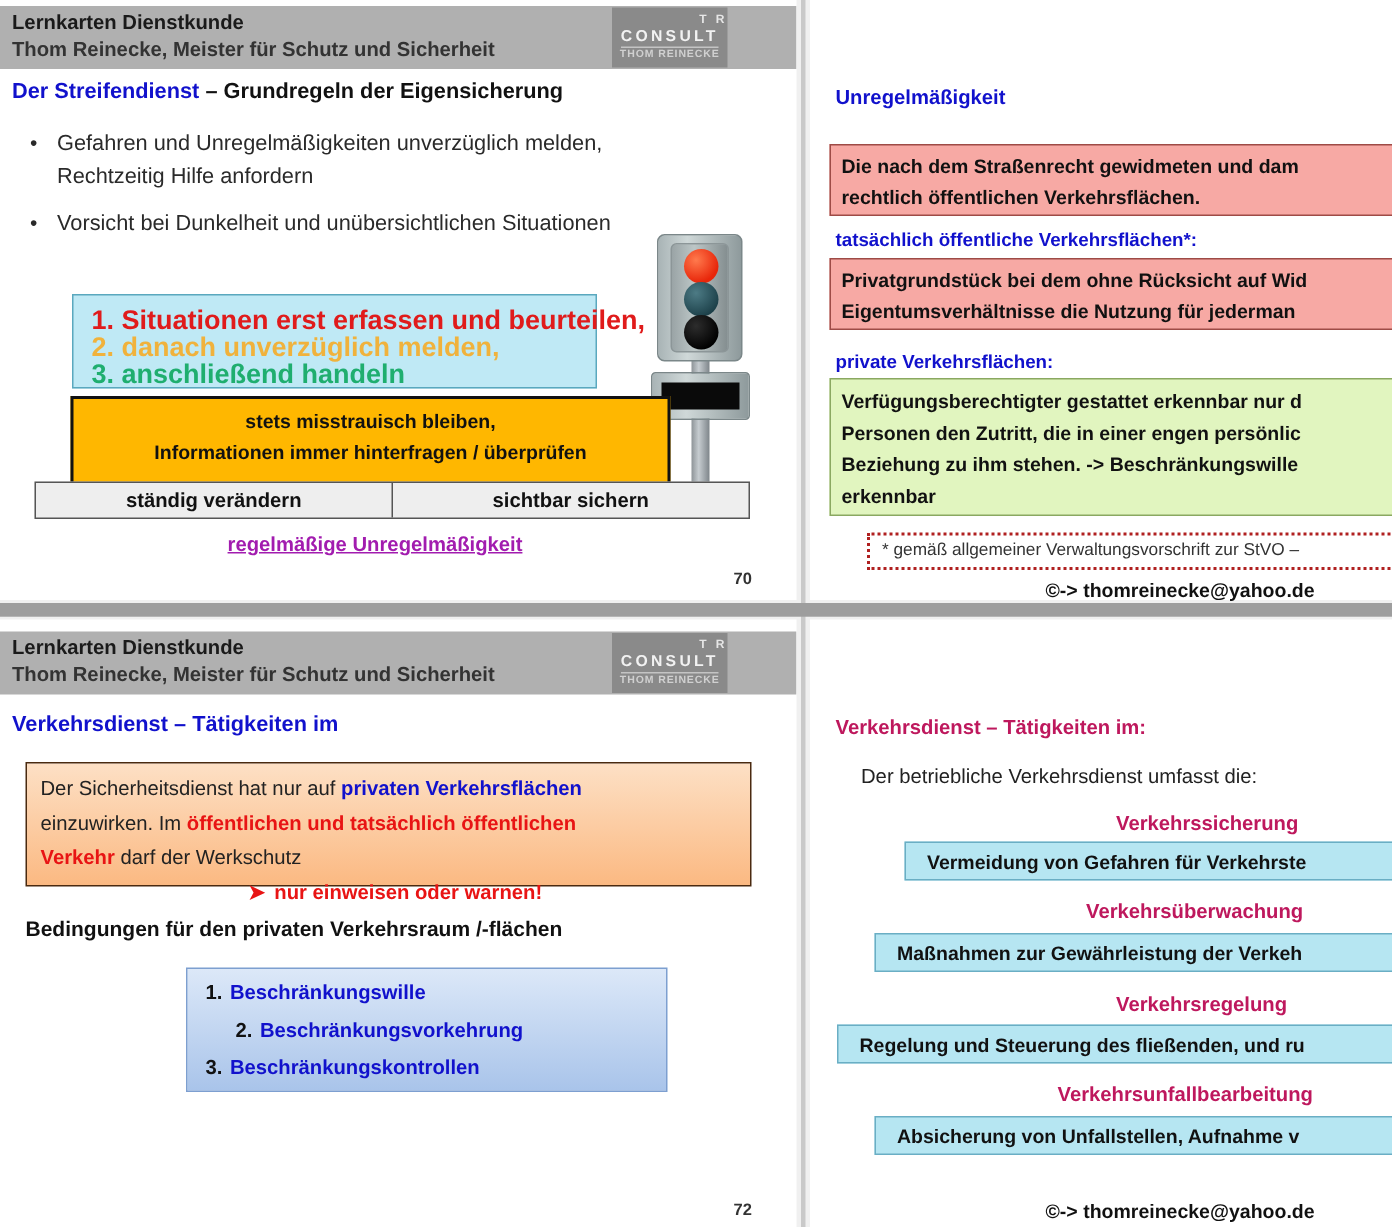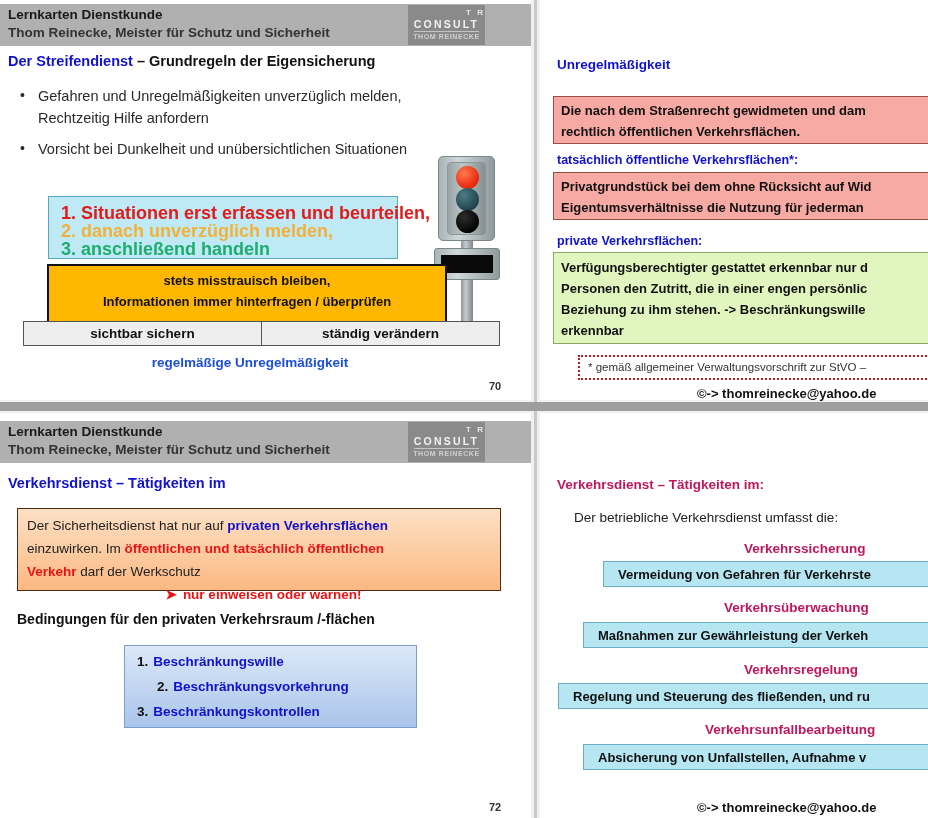--- a/index.html
+++ b/index.html
@@ -55,21 +55,21 @@
   .yellowbox .a{margin-top:4px;}
 
   
   .tbl{position:absolute;left:23px;top:321px;width:477px;height:25px;display:flex;
     border:1px solid #555555;box-sizing:border-box;background:#eeeeee;}
   .tbl .cell{flex:1;display:flex;align-items:center;justify-content:center;
     font-size:13.5px;font-weight:bold;color:#111111;border-right:1px solid #555555;white-space:nowrap;}
   .tbl .cell:last-child{border-right:none;}
 
   .caption-blue{position:absolute;left:0;top:355px;width:500px;text-align:center;
-    font-size:13.5px;font-weight:bold;color:#1d4ed8;}
+    font-size:13.5px;font-weight:bold;color:#a21caf;text-decoration:underline;}
 
   .pagenum{position:absolute;font-size:11px;font-weight:bold;color:#333333;}
 
   
   .tlight{position:absolute;left:432px;top:156px;width:70px;height:175px;}
   .tl-pole{position:absolute;left:29px;top:76px;width:12px;height:99px;
     background:linear-gradient(to right,#8e9498,#c6ccd0 40%,#7e858a);}
   .tl-head{position:absolute;left:6px;top:0px;width:57px;height:85px;border-radius:5px;
     background:linear-gradient(to right,#a9b4b6,#cfd8d8 35%,#8e9a9c);border:1px solid #7b8789;box-sizing:border-box;}
   .tl-inner{position:absolute;left:8px;top:5px;width:39px;height:73px;border-radius:4px;
@@ -96,21 +96,21 @@
   
   .orangebox{position:absolute;left:17px;top:508px;width:484px;height:83px;
     background:linear-gradient(to bottom,#fde0c5,#fbb982);border:1.5px solid #4a2a10;box-sizing:border-box;}
   .orangebox p{margin:0;font-size:13.5px;color:#222222;line-height:23px;white-space:nowrap;}
   .orangebox .pad{padding:5px 0 0 9px;}
   .ob-blue{color:#1111cc;font-weight:bold;margin-top:36px;}
   .ob-red{color:#e81414;font-weight:bold;}
   .ob-arrowline{text-align:center;color:#e81414;font-weight:bold;font-size:13.5px;margin-top:3px;}
   .ob-arrowline .arr{color:#e81414;margin-right:6px;}
   .subhead{position:absolute;font-size:14px;font-weight:bold;color:#111111;white-space:nowrap;}
-  .bluebox{position:absolute;left:124px;top:645px;width:293px;height:83px;
+  .bluebox{position:absolute;left:124px;top:645px;width:321px;height:83px;
     background:linear-gradient(to bottom,#dce8f8,#a9c4ea);border:1px solid #7d9fd0;box-sizing:border-box;}
   .bluebox .row{position:absolute;left:12px;font-size:13.5px;font-weight:bold;white-space:nowrap;color:#1111cc;}
   .bluebox .row .num{color:#111111;margin-right:5px;}
   .bb1{top:8px;} .bb2{top:33px;margin-left:20px;} .bb3{top:58px;}
 
   
   .sechead{position:absolute;font-size:13.5px;font-weight:bold;color:#be185d;white-space:nowrap;}
   .bodytext{position:absolute;font-size:13.5px;color:#222222;white-space:nowrap;}
   .cyanbar{position:absolute;background:#b6e6f2;border:1px solid #6aaec4;box-sizing:border-box;
     display:flex;align-items:center;}
@@ -164,22 +164,22 @@
       <div class="row r2" style="color: rgb(240, 178, 60);"><span class="n">2.</span><span>danach unverzüglich melden,</span></div>
       <div class="row r3" style="color: rgb(31, 174, 111);"><span class="n">3.</span><span>anschließend handeln</span></div>
     </div>
 
     <div class="yellowbox">
       <div class="a">stets misstrauisch bleiben,</div>
       <div>Informationen immer hinterfragen / überprüfen</div>
     </div>
 
     <div class="tbl">
+      <div class="cell">ständig verändern</div>
       <div class="cell">sichtbar sichern</div>
-      <div class="cell">ständig verändern</div>
     </div>
 
     <div class="caption-blue">regelmäßige Unregelmäßigkeit</div>
     <div class="pagenum" style="left:489px;top:380px;">70</div>
   </div>
 
   <div class="slide" id="slide-tr"></div>
 
   <div class="lbl" style="left:557px;top:57px;font-size:13.5px;">Unregelmäßigkeit</div>
 

